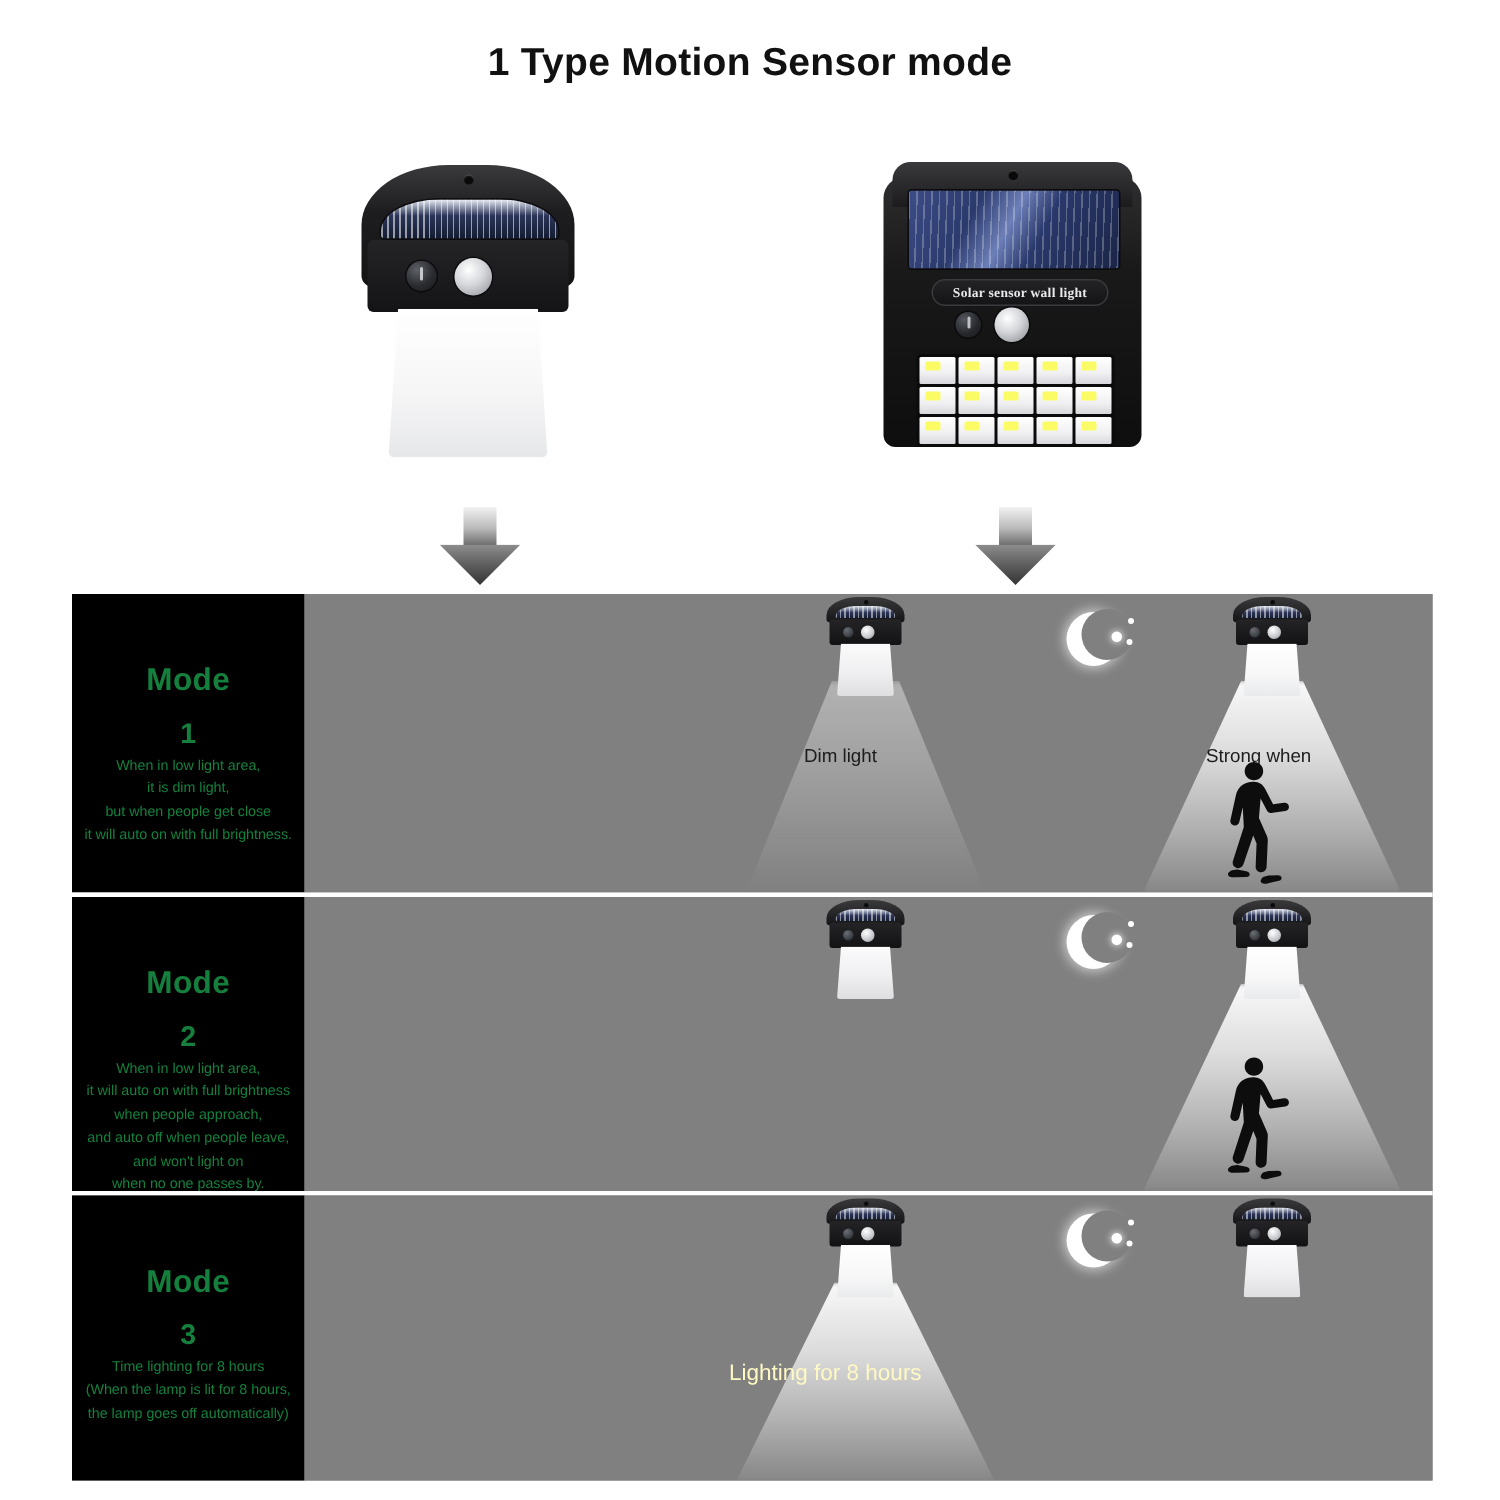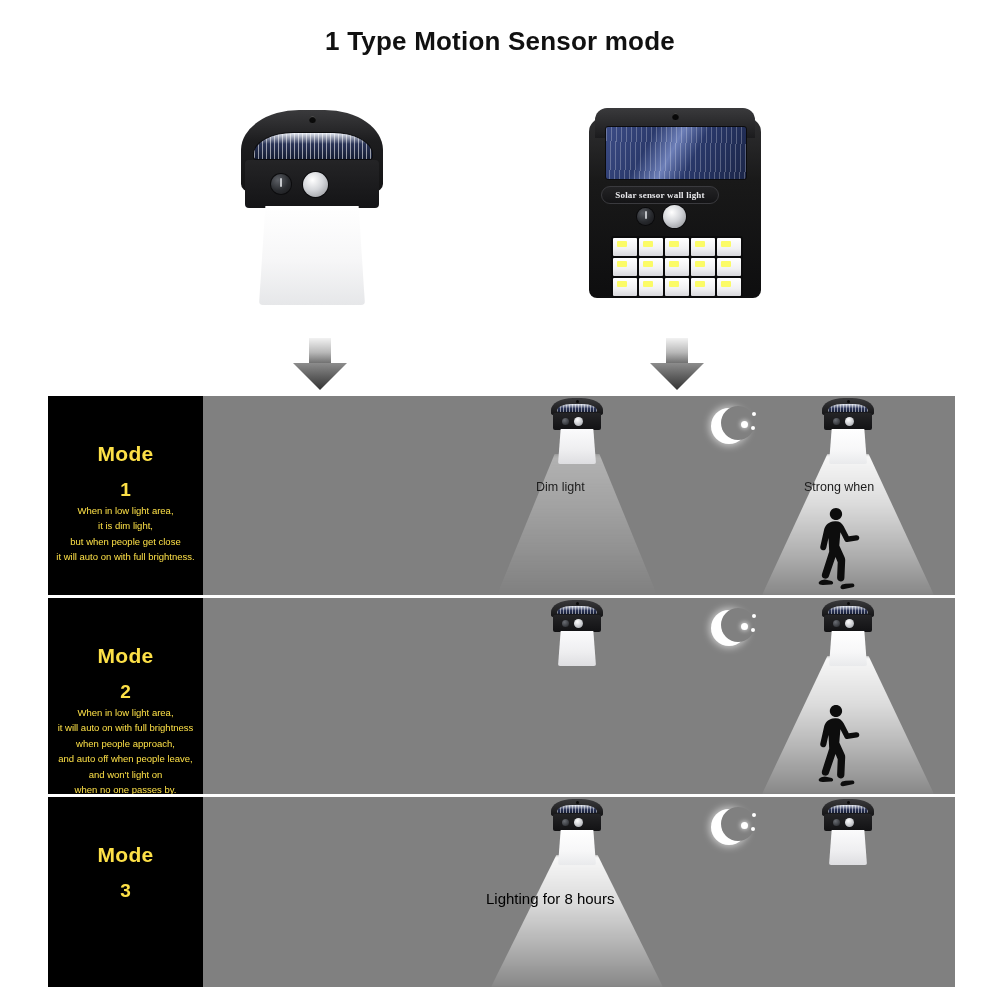--- a/index.html
+++ b/index.html
@@ -95,21 +95,21 @@
     border-radius: 50%; background: #090909; box-shadow: inset 0 1px 1px #4d4d4d;
   }
   .lampB .solarB {
     position: absolute; left: 16px; top: 18px; width: 140px; height: 52px;
     background:
       repeating-linear-gradient(92deg, rgba(255,255,255,.25) 0 1px, rgba(0,0,0,0) 1px 5px),
       linear-gradient(118deg,#3c4c86 0%, #2b3a6c 30%, #6d7fb8 47%, #29386a 62%, #1b2547 100%);
     border: 1px solid #0b0b0d; border-radius: 3px;
   }
   .lampB .plateB {
-    position: absolute; left: 12px; top: 78px; width: 116px; height: 16px;
+    position: absolute; left: 32px; top: 78px; width: 116px; height: 16px;
     background: linear-gradient(180deg,#232325,#141416);
     border: 1px solid #3a3a3e; border-radius: 9px;
     color: #e9e9ec; font-size: 9px; font-weight: bold;
     display: flex; align-items: center; justify-content: center;
     letter-spacing: .2px; white-space: nowrap; font-family: "Liberation Serif", serif;
   }
   .lampB .btnB {
     position: absolute; left: 48px; top: 100px; width: 17px; height: 17px; border-radius: 50%;
     background: radial-gradient(circle at 35% 30%, #55585e 0%, #27292d 55%, #161618 100%);
     box-shadow: 0 0 0 1px #0a0a0c;
@@ -149,21 +149,21 @@
     background: linear-gradient(180deg,#8d8d8d 0%, #636363 45%, #333333 100%);
     clip-path: polygon(0% 0%, 100% 0%, 50% 100%);
   }
 
   
   .panels { position: absolute; left: 48px; top: 396px; width: 907px; }
   .panel { position: relative; display: flex; background: #808080; }
   .panel + .panel { border-top: 3px solid #ffffff; }
 
   .panel-left {
-    width: 155px; flex: 0 0 155px; background: #000000; color: #fde047;
+    width: 155px; flex: 0 0 155px; background: #000000; color: #15803d;
     display: flex; flex-direction: column; align-items: center;
     padding-top: 46px; box-sizing: border-box;
   }
   .mode-word { font-size: 21px; font-weight: bold; letter-spacing: .3px; }
   .mode-num { font-size: 19px; font-weight: bold; margin-top: 13px; }
   .mode-desc {
     margin-top: 2px; font-size: 9.5px; line-height: 1.62; text-align: center;
     padding: 0 4px; white-space: pre-line; font-weight: 500;
   }
 
@@ -217,23 +217,23 @@
     filter: blur(1.5px);
   }
   .beam-dim {
     background: linear-gradient(180deg, rgba(255,255,255,.40) 0%, rgba(255,255,255,.26) 40%,
                 rgba(255,255,255,.11) 75%, rgba(255,255,255,0) 100%);
     clip-path: polygon(36% 0%, 64% 0%, 100% 100%, 0% 100%);
     filter: blur(2px);
   }
 
   .beam-label {
-    position: absolute; z-index: 4; font-size: 12.5px; color: #1c1c1c; white-space: nowrap;
-  }
-  .beam-label.red { color: #000000; font-size: 15px; }
+    position: absolute; z-index: 4; font-size: 12.5px; color: #1c1c1c; white-space: nowrap; margin-top: 17px;
+  }
+  .beam-label.red { color: #fef9c3; font-size: 15px; }
 
   
   .moon { position: absolute; width: 46px; height: 46px; z-index: 3; }
   .moon .crescent {
     position: absolute; left: 0; top: 0; width: 36px; height: 36px; border-radius: 50%;
     background: #ffffff;
     box-shadow: 0 0 7px 2px rgba(255,255,255,.55);
   }
   .moon .crescent::after {
     content: ""; position: absolute; left: 10px; top: -2px; width: 34px; height: 34px;
@@ -406,20 +406,23 @@
           <path fill="#0d0d0d" d="M37.1 78.6c-1.5 1.4-2 2.6-1.4 3.6.6 1 2.2 1.2 4.8.6l7.1-1.6c1.4-.3 2-1.1 1.7-2.2-.3-1.05-1.2-1.5-2.7-1.45l-6.0.15-3.5.9z"></path>
         </svg>
       </div>
     </div>
   </div>
 
   <div class="panel" style="height:190px;">
     <div class="panel-left">
       <div class="mode-word">Mode</div>
       <div class="mode-num">3</div>
+      <div class="mode-desc">Time lighting for 8 hours
+(When the lamp is lit for 8 hours,
+the lamp goes off automatically)</div>
     </div>
     <div class="panel-right">
 
       <div class="beam beam-strong" style="left:288px; top:58px; width:172px; height:132px;"></div>
       <div class="mini" style="left:347px; top:2px;">
         <div class="mcap"></div>
         <div class="mhole"></div>
         <div class="msolar"></div>
         <div class="mface"></div>
         <div class="mbtn"></div>

